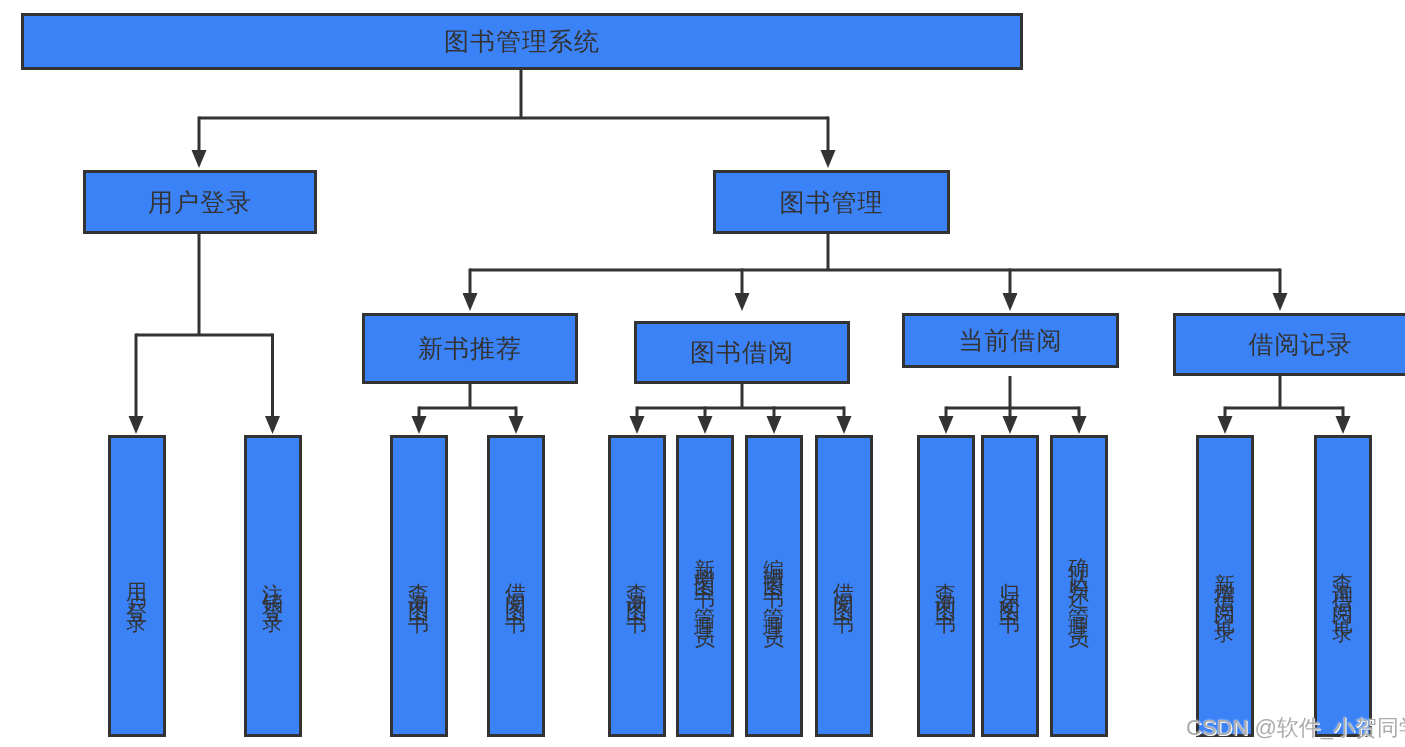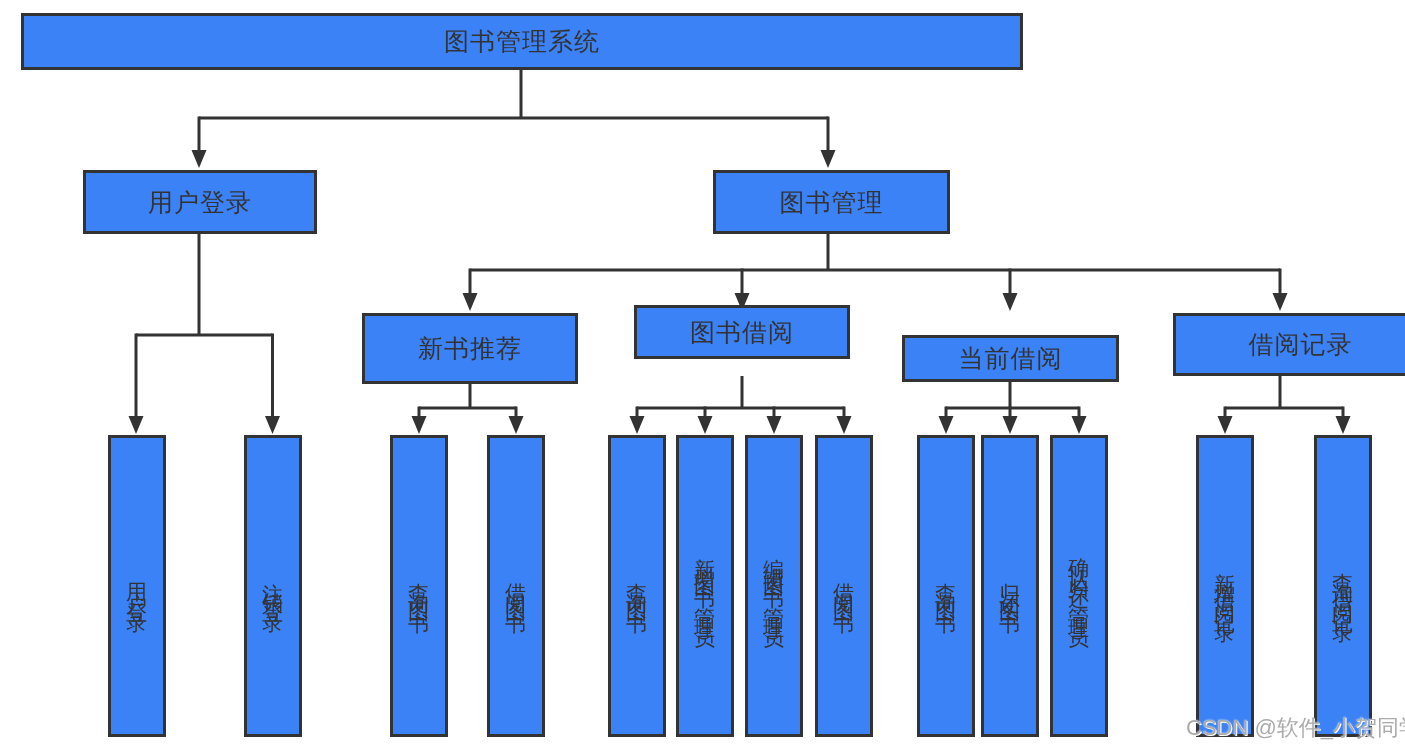--- a/index.html
+++ b/index.html
@@ -141,24 +141,24 @@
   <div class="node" style="left:83px; top:170px; width:234px; height:64px;">
     <span class="hlabel">用户登录</span>
   </div>
   <div class="node" style="left:713px; top:170px; width:237px; height:64px;">
     <span class="hlabel">图书管理</span>
   </div>
 
   <div class="node" style="left:362px; top:313px; width:216px; height:71px;">
     <span class="hlabel">新书推荐</span>
   </div>
-  <div class="node" style="left:634px; top:305px; width:216px; height:54px;">
+  <div class="node" style="left:634px; top:321px; width:216px; height:63px;">
     <span class="hlabel">图书借阅</span>
   </div>
-  <div class="node" style="left:902px; top:313px; width:217px; height:47px;margin-top:22px;">
+  <div class="node" style="left:902px; top:313px; width:217px; height:55px;">
     <span class="hlabel">当前借阅</span>
   </div>
   <div class="node" style="left:1173px; top:313px; width:255px; height:63px;">
     <span class="hlabel">借阅记录</span>
   </div>
 
   <div class="node leaf" style="left:108px;">
     <span class="vlabel">用户登录</span>
   </div>
   <div class="node leaf" style="left:244px;">

